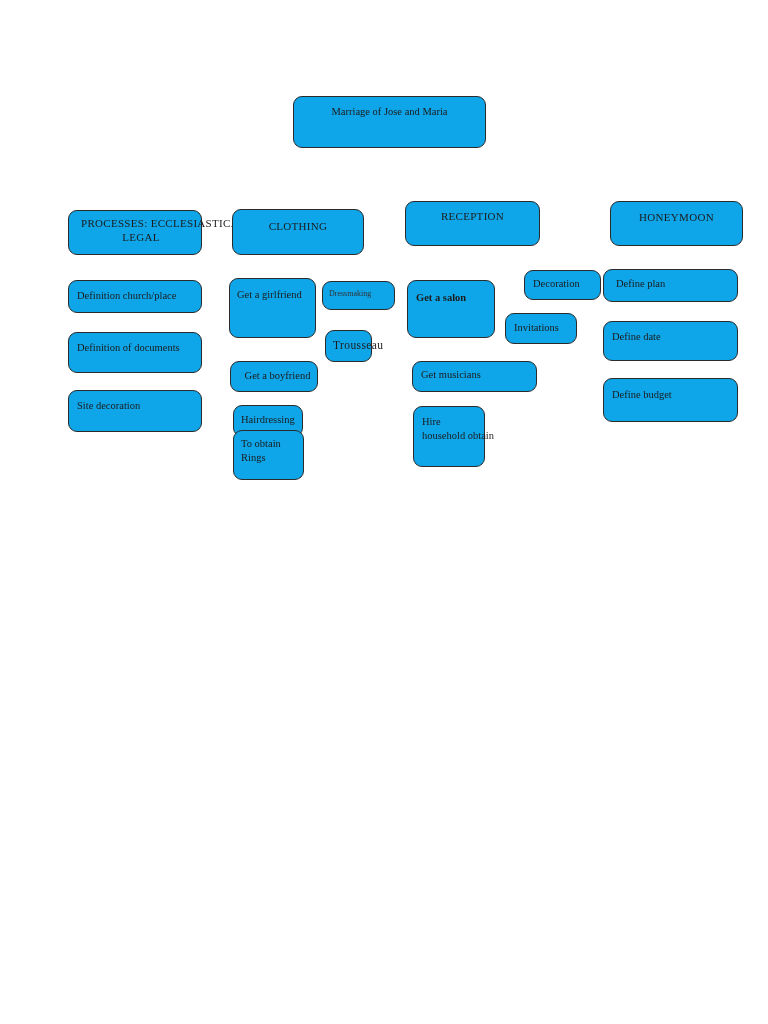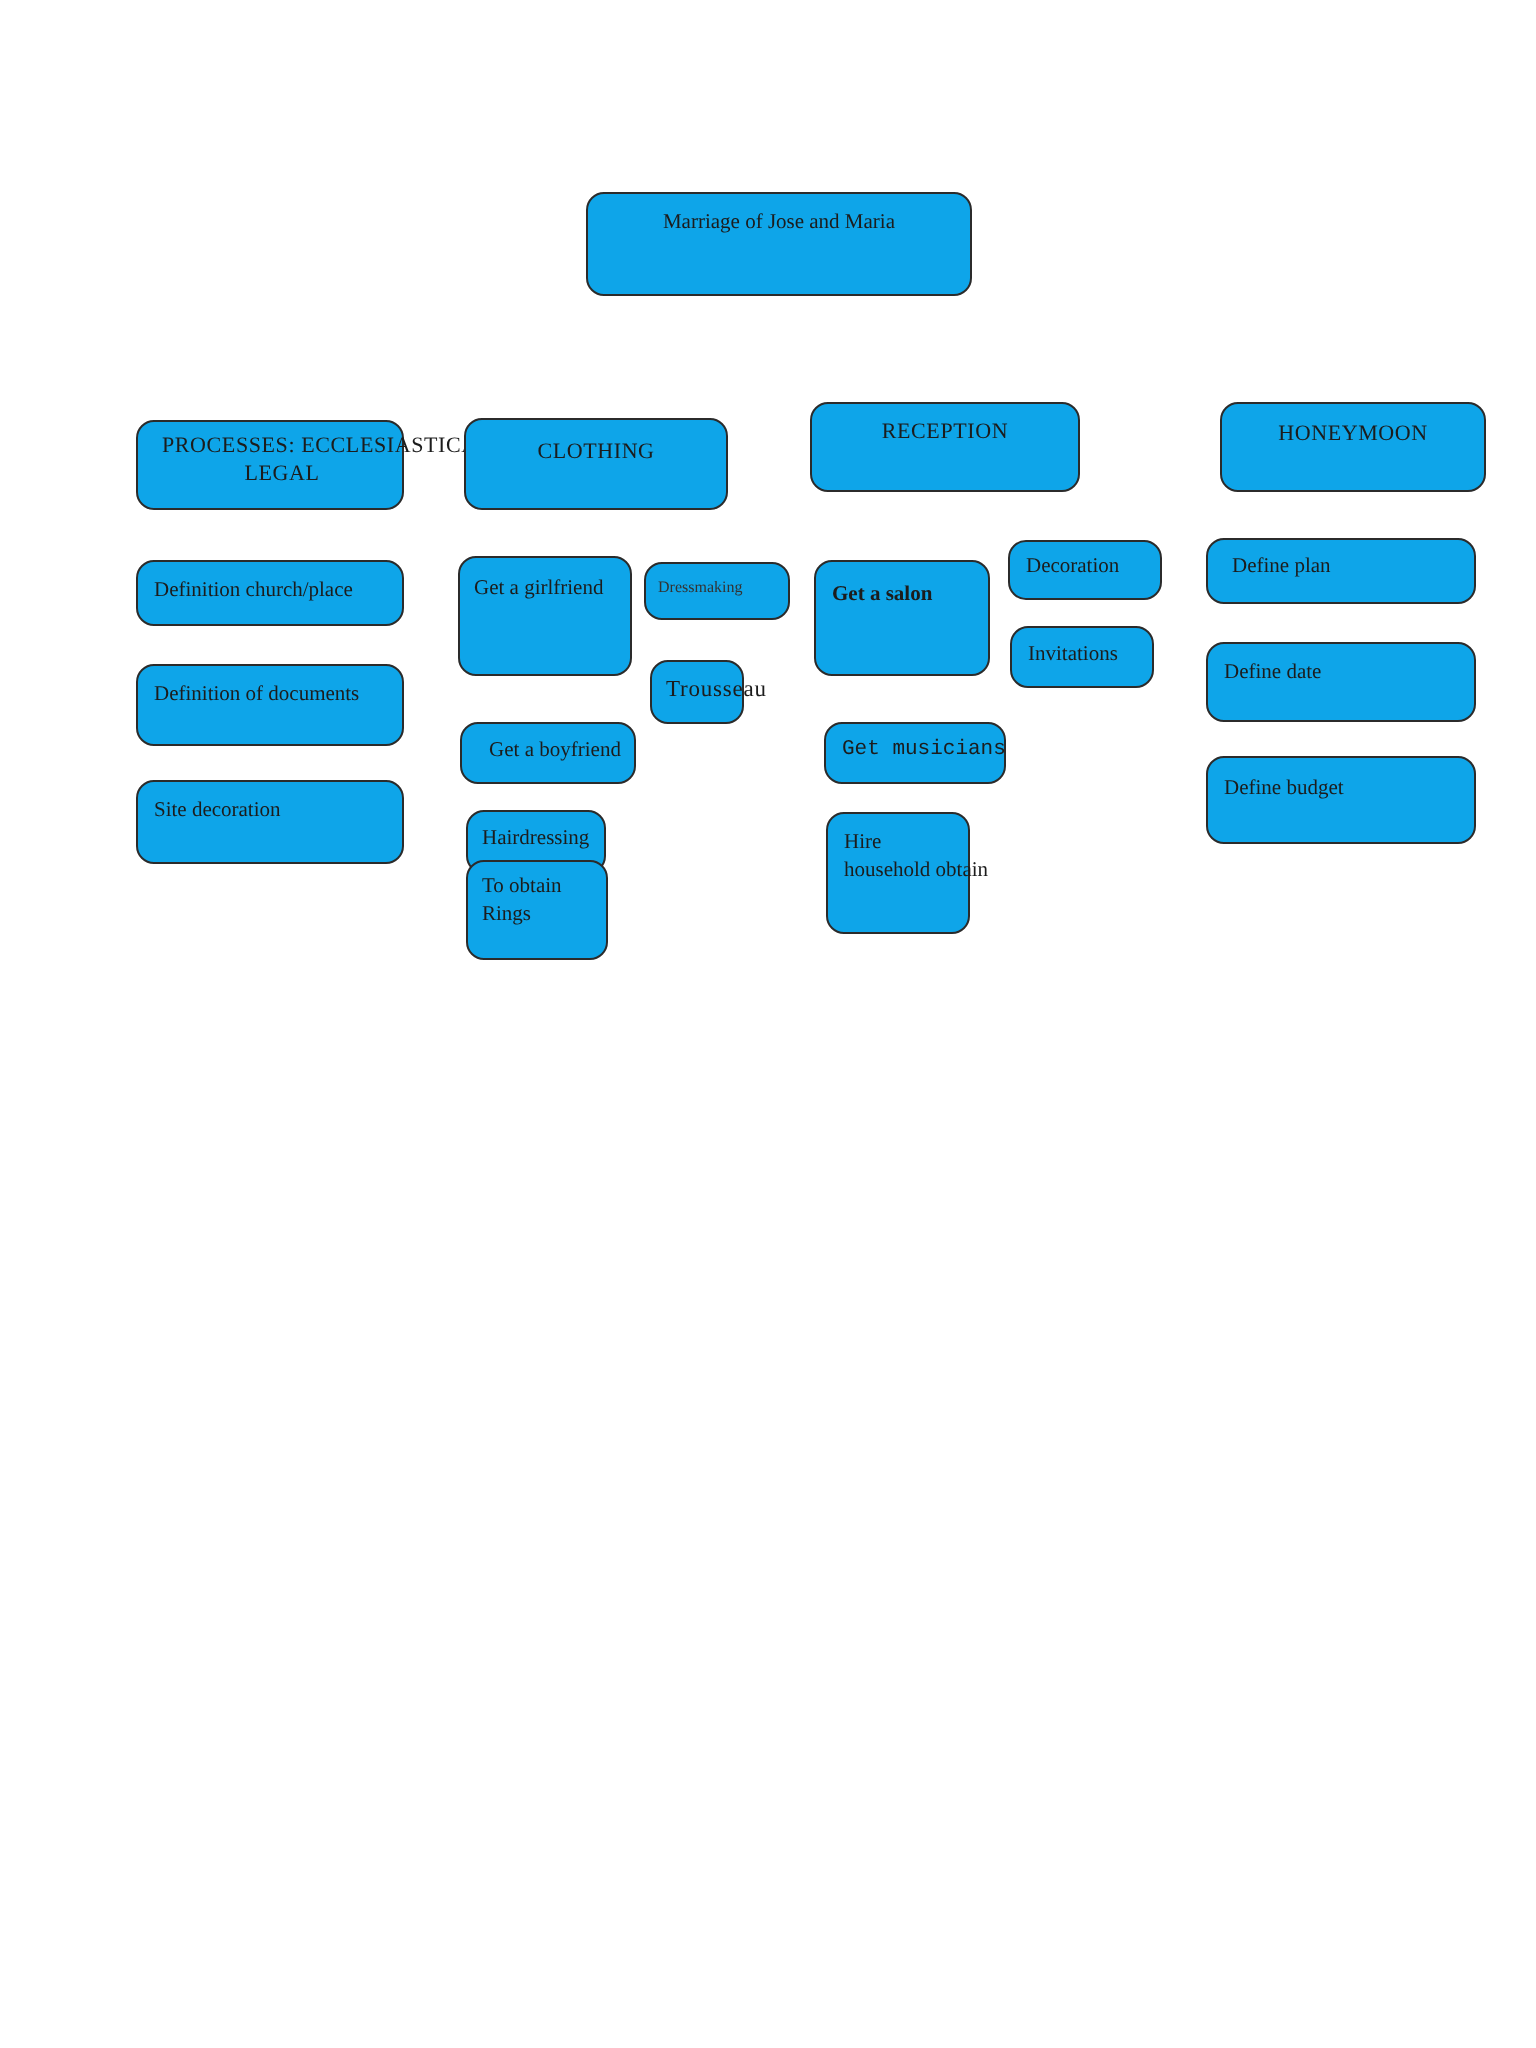--- a/index.html
+++ b/index.html
@@ -89,29 +89,29 @@
 
   <div class="box pre" style="left:233px; top:430px; width:71px; height:50px; padding:6px 0 0 7px;">
     <span class="lbl">To obtain
 Rings</span>
   </div>
 
   <div class="box" style="left:407px; top:280px; width:88px; height:58px; padding:10px 0 0 8px;font-weight:bold;">
     <span class="lbl">Get a salon</span>
   </div>
 
-  <div class="box" style="left:504px; top:270px; width:77px; height:30px; padding:6px 0 0 8px;">
+  <div class="box" style="left:524px; top:270px; width:77px; height:30px; padding:6px 0 0 8px;">
     <span class="lbl">Decoration</span>
   </div>
 
   <div class="box" style="left:505px; top:313px; width:72px; height:31px; padding:7px 0 0 8px;">
     <span class="lbl">Invitations</span>
   </div>
 
-  <div class="box" style="left:412px; top:361px; width:91px; height:31px; padding:6px 0 0 8px;font-family:Liberation Mono, monospace;">
+  <div class="box" style="left:412px; top:361px; width:125px; height:31px; padding:6px 0 0 8px;">
     <span class="lbl">Get musicians</span>
   </div>
 
   <div class="box pre" style="left:413px; top:406px; width:72px; height:61px; padding:8px 0 0 8px;">
     <span class="lbl">Hire
 household obtain</span>
   </div>
 
   <div class="box" style="left:603px; top:269px; width:135px; height:33px; padding:7px 0 0 12px;">
     <span class="lbl">Define plan</span>

